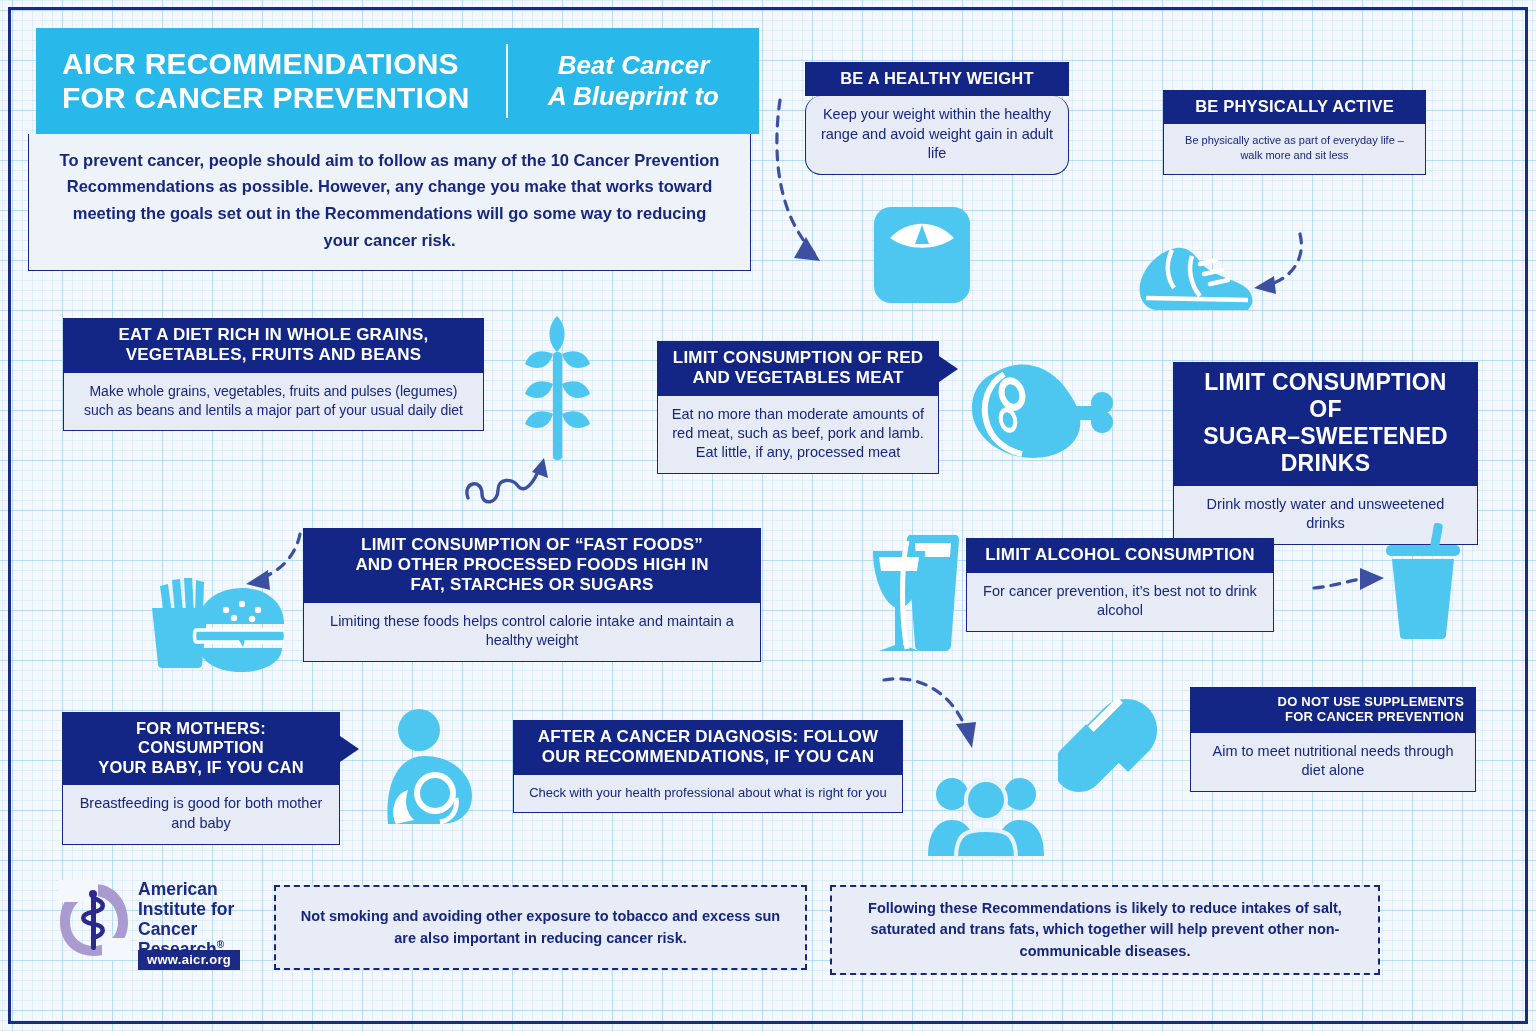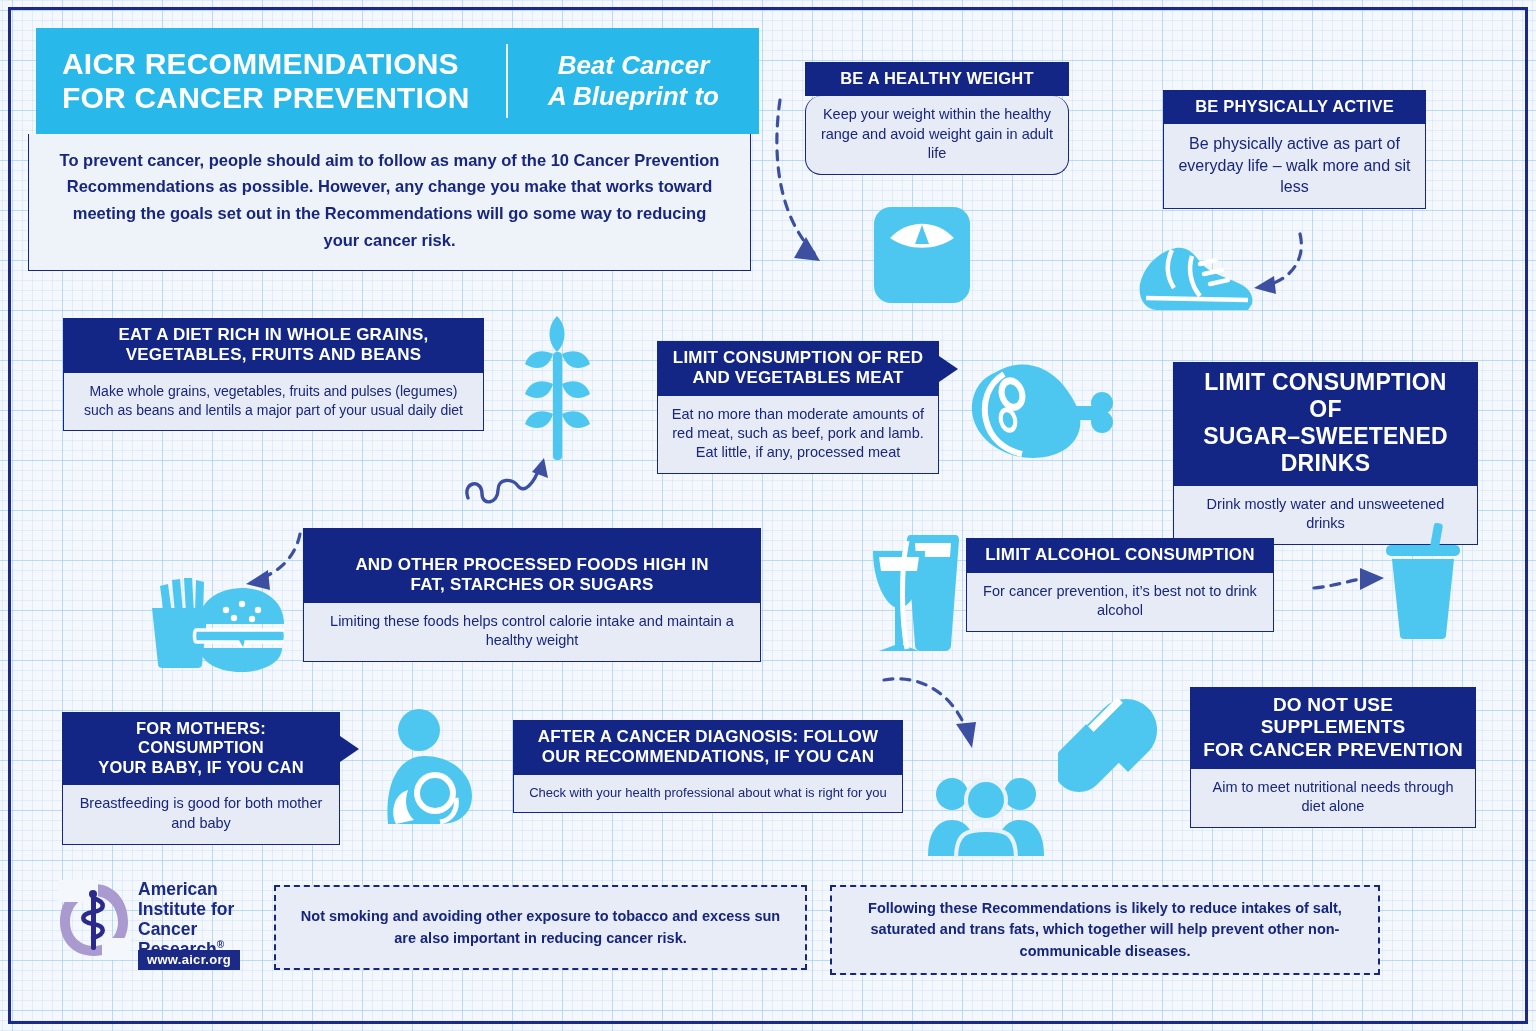--- a/index.html
+++ b/index.html
@@ -173,21 +173,21 @@
     <div class="cal-body" style="font-size:14.5px;border-radius:16px;">Keep your weight within the healthy range and avoid weight gain in adult life</div>
   </div>
   <svg class="icon" style="left:874px; top:207px; width:96px; height:96px;" viewBox="0 0 96 96">
     <rect x="0" y="0" width="96" height="96" rx="17" ry="17" class="cy"></rect>
     <path d="M16 31 C 34 12, 62 12, 80 31 C 62 44, 34 44, 16 31 Z" fill="#ffffff"></path>
     <path d="M48 18 L55 37 L41 37 Z" class="cy"></path>
   </svg>
 
   <div class="callout" style="left:1163px; top:90px; width:263px;">
     <div class="cal-head" style="font-size:16.5px;">BE PHYSICALLY ACTIVE</div>
-    <div class="cal-body" style="font-size:16px;">Be physically active as part of everyday life – walk more and sit less</div>
+    <div class="cal-body" style="font-size:11px;">Be physically active as part of everyday life – walk more and sit less</div>
   </div>
   <svg class="icon" style="left:1136px; top:228px; width:120px; height:92px;" viewBox="0 0 120 92">
     <path d="M4 56 C 8 38, 22 24, 40 20 C 52 18, 58 26, 64 34 C 72 44, 86 48, 100 54
              C 112 59, 118 66, 116 76 L 112 82 L 20 82 C 8 80, 2 70, 4 56 Z" class="cy"></path>
     <path d="M36 22 C 30 34, 30 48, 38 60" fill="none" stroke="#ffffff" stroke-width="4.5"></path>
     <path d="M56 28 C 52 40, 54 56, 64 68" fill="none" stroke="#ffffff" stroke-width="4.5"></path>
     <path d="M64 36 L80 32 M68 46 L86 42 M74 56 L92 52" stroke="#ffffff" stroke-width="4.5" stroke-linecap="round"></path>
     <path d="M10 70 L112 72" fill="none" stroke="#ffffff" stroke-width="4.5"></path>
   </svg>
 
@@ -238,21 +238,21 @@
     <div class="cal-body" style="font-size:14.5px;">Drink mostly water and unsweetened drinks</div>
   </div>
   <svg class="icon" style="left:1380px; top:523px; width:86px; height:118px;" viewBox="0 0 86 118">
     <rect x="52" y="0" width="9" height="26" rx="3" class="cy" transform="rotate(10 56 13)"></rect>
     <rect x="6" y="22" width="74" height="11" rx="5" class="cy"></rect>
     <path d="M12 36 L74 36 L66 112 C 66 115, 64 116, 61 116 L 25 116 C 22 116, 20 115, 20 112 Z" class="cy"></path>
   </svg>
 
   <div class="callout" style="left:303px; top:528px; width:458px;">
     <div class="cal-head" style="font-size:17px;">
-      <br>
+      <span>LIMIT CONSUMPTION OF “FAST FOODS”</span><br>
       <span>AND OTHER PROCESSED FOODS HIGH IN</span><br>
       <span>FAT, STARCHES OR SUGARS</span>
     </div>
     <div class="cal-body" style="font-size:14.5px;">Limiting these foods helps control calorie intake and maintain a healthy weight</div>
   </div>
   <svg class="icon" style="left:146px; top:568px; width:138px; height:106px;" viewBox="0 0 138 106">
     <path d="M14 18 L22 16 L26 46 L18 48 Z" class="cy"></path>
     <path d="M26 12 L34 11 L37 45 L29 46 Z" class="cy"></path>
     <path d="M38 10 L46 10 L48 45 L40 45 Z" class="cy"></path>
     <path d="M50 12 L58 14 L57 46 L49 45 Z" class="cy"></path>
@@ -308,21 +308,21 @@
   <svg class="icon" style="left:924px; top:772px; width:124px; height:86px;" viewBox="0 0 124 86">
     <circle cx="28" cy="22" r="16" class="cy"></circle>
     <path d="M4 84 C 4 60, 14 48, 28 48 C 42 48, 52 60, 52 84 Z" class="cy"></path>
     <circle cx="96" cy="22" r="16" class="cy"></circle>
     <path d="M72 84 C 72 60, 82 48, 96 48 C 110 48, 120 60, 120 84 Z" class="cy"></path>
     <circle cx="62" cy="28" r="20" class="cy" stroke="#e9f2fb" stroke-width="4"></circle>
     <path d="M32 86 C 32 60, 44 58, 62 58 C 80 58, 92 60, 92 86 Z" class="cy" stroke="#e9f2fb" stroke-width="4"></path>
   </svg>
 
   <div class="callout" style="left:1190px; top:687px; width:286px;">
-    <div class="cal-head" style="font-size:19px;">
+    <div class="cal-head" style="font-size:13px;text-align:right;">
       <span>DO NOT USE SUPPLEMENTS</span><br>
       <span>FOR CANCER PREVENTION</span>
     </div>
     <div class="cal-body" style="font-size:14.5px;">Aim to meet nutritional needs through diet alone</div>
   </div>
   <svg class="icon" style="left:1058px; top:694px; width:104px; height:100px;" viewBox="0 0 104 100">
     <path d="M46 14 C 58 2, 78 2, 90 14 C 102 26, 102 46, 90 58 L 70 78 L 26 34 Z" class="cy"></path>
     <path d="M62 6 L16 52" fill="none" stroke="#ffffff" stroke-width="8"></path>
     <path d="M28 36 L6 58 C -2 66, -2 80, 6 88 C 14 96, 28 96, 36 88 L 58 66 Z" fill="none" class="cy" stroke="#4dc7f0" stroke-width="8"></path>
     <path d="M34 42 L58 66 L40 84 C 34 90, 24 90, 18 84 C 12 78, 12 68, 18 62 Z" fill="none" stroke="#4dc7f0" stroke-width="0"></path>

